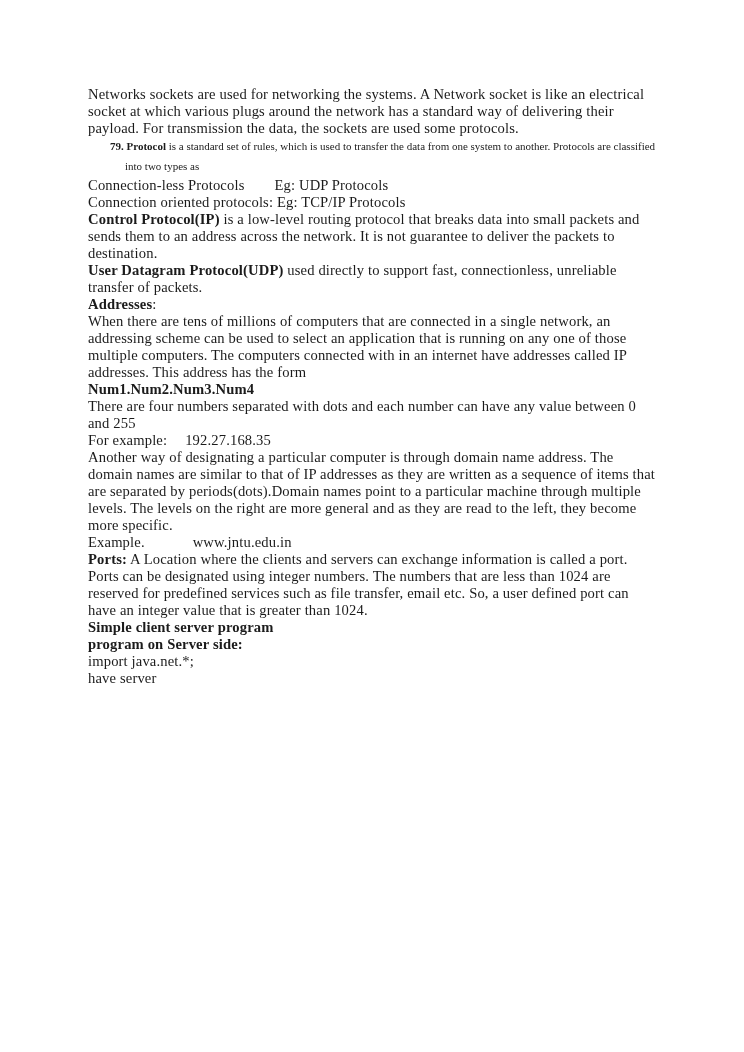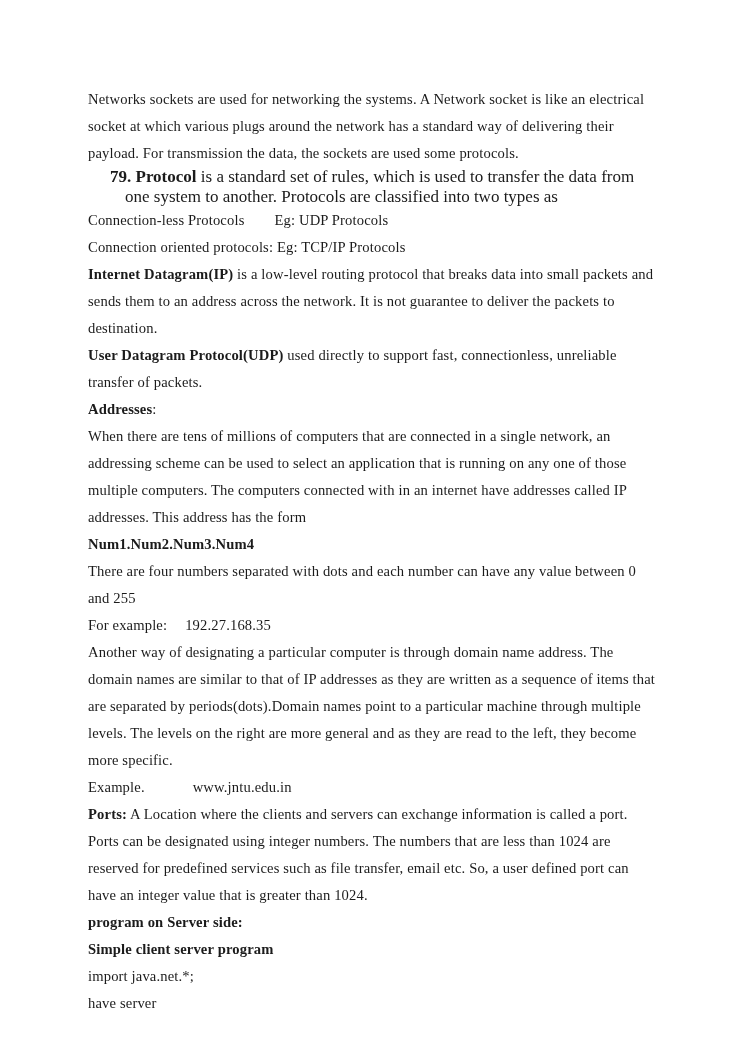--- a/index.html
+++ b/index.html
@@ -32,39 +32,39 @@
     position: absolute;
     left: 88px;
     top: 86px;
     width: 570px;
   }
 
   p.para,
   div.line {
     margin: 0;
     font-size: 14.6px;
-    line-height: 27px;
+    line-height: 17px;
     text-align: left;
     letter-spacing: 0.01em;
   }
 
   
   .gap-lg { margin-top: 19.5px; }
   .gap-md { margin-top: 13px; }
 
   b, .b {
     font-weight: bold;
   }
 
   
   .num-item {
     margin: 0;
     padding-left: 37px;
     text-indent: -15px;
-    font-size: 17px;
+    font-size: 11px;
     line-height: 19.9px;
   }
 
   .tab-gap {
     display: inline-block;
     width: 30px;
   }
   .tab-gap-sm {
     display: inline-block;
     width: 18px;
@@ -80,41 +80,41 @@
 <div class="page">
   <div class="content">
 
     <p class="para">Networks  sockets are used for networking the systems. A Network socket is like an electrical socket at which various plugs around the network has a standard way of delivering their payload. For transmission the data, the sockets are used some protocols.</p>
 
     <p class="num-item gap-md"><b>79.</b><span> </span><b>Protocol</b><span> is a standard set of rules, which is used to transfer the data from one system to another. Protocols are classified into two types as</span></p>
 
     <div class="line"><span>Connection-less  Protocols</span><span class="tab-gap"></span><span>Eg: UDP Protocols</span></div>
     <div class="line">Connection oriented protocols: Eg: TCP/IP Protocols</div>
 
-    <p class="para"><b>Internet Datagram(IP)</b><span> is a low-level routing  protocol that breaks data into small packets and sends them to an address across the network. It is not guarantee to deliver the packets to destination.</span></p>
+    <p class="para"><b>Control Protocol(IP)</b><span> is a low-level routing  protocol that breaks data into small packets and sends them to an address across the network. It is not guarantee to deliver the packets to destination.</span></p>
 
 
     <p class="para"><b>User Datagram Protocol(UDP)</b><span> used directly to support fast, connectionless, unreliable transfer of packets.</span></p>
 
     <p class="para gap-lg"><b>Addresses</b><span>:</span></p>
 
     <p class="para">When there are tens of millions of computers that are connected in a single network, an addressing scheme can be used to select an application that is running on any one of those multiple computers. The computers connected with in an internet have addresses called IP addresses. This address has the form</p>
 
     <p class="para"><b>Num1.Num2.Num3.Num4</b></p>
 
     <p class="para gap-lg">There are four numbers separated with dots and each number can have any value between 0 and 255</p>
 
     <p class="para gap-lg"><span>For  example:</span><span class="tab-gap-sm"></span><span>192.27.168.35</span></p>
 
     <p class="para gap-lg">Another way of designating a particular computer is through domain name address. The domain names are similar to that of IP addresses as they are written as a sequence of items that are separated by periods(dots).Domain names point to a particular machine through multiple levels. The levels on the right are more general and as they are read to the left, they become more specific.</p>
 
     <p class="para gap-lg"><span>Example.</span><span class="tab-gap-lg"></span><span>www.jntu.edu.in</span></p>
 
     <p class="para gap-lg"><b>Ports:</b><span> A  Location where the clients and servers can exchange information is called a port. Ports can be designated using integer numbers. The numbers that are less than 1024 are reserved for predefined services such as file transfer, email etc. So, a user defined port can have  an integer value that is greater than 1024.</span></p>
 
+    <p class="para gap-lg"><b>Simple client server program</b></p>
     <p class="para"><b>program on Server side:</b></p>
-    <p class="para gap-lg"><b>Simple client server program</b></p>
 
     <div class="line">import java.net.*;</div>
     <div class="line">have server</div>
 
   </div>
 </div>
 
 </body></html>

